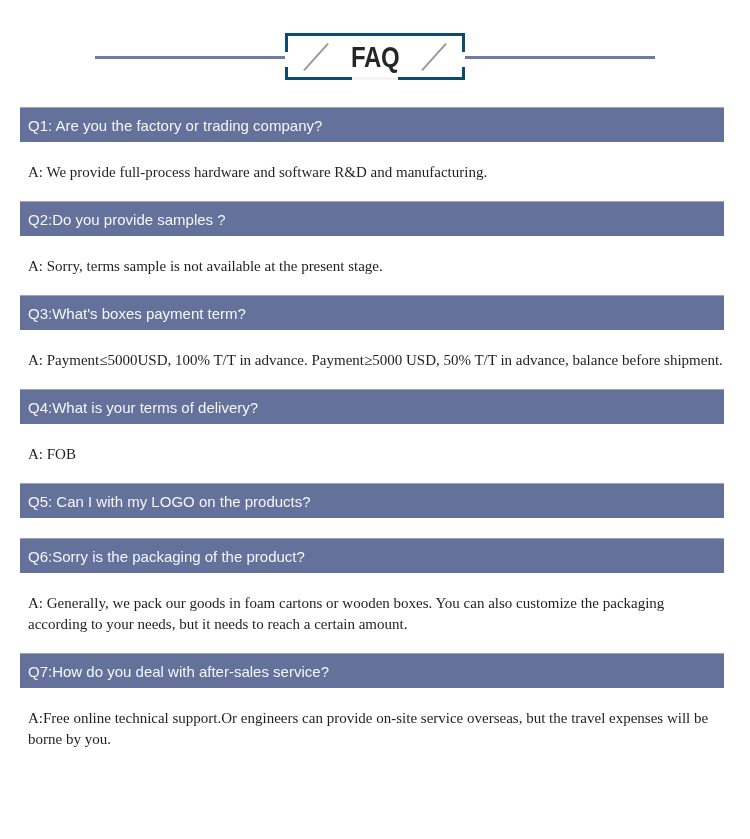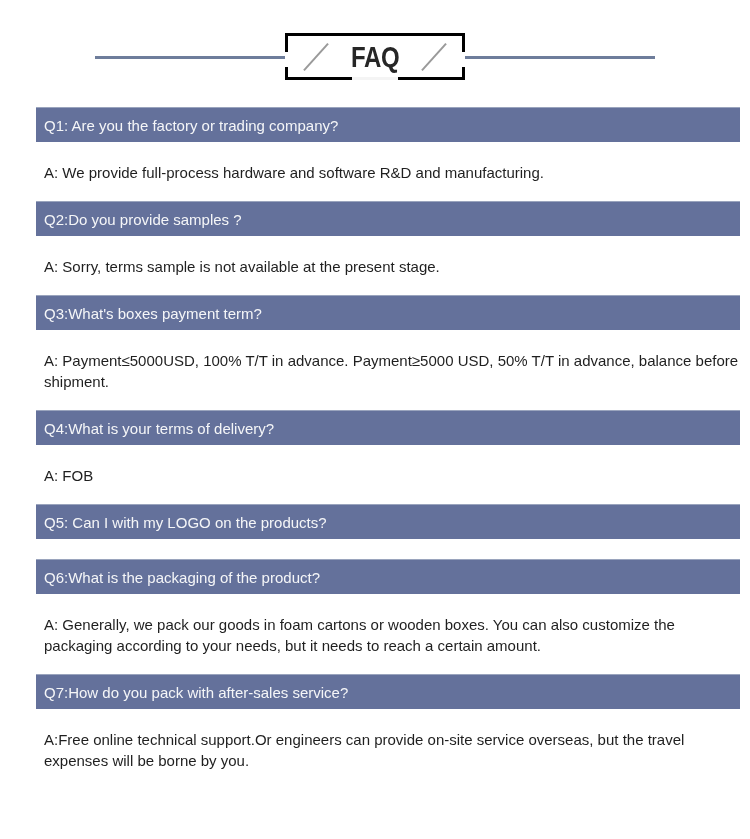--- a/index.html
+++ b/index.html
@@ -12,21 +12,21 @@
 
   
   .faq-header { position:relative; height:107px; }
   .header-line {
     position:absolute; top:56px; left:95px;
     width:560px; height:3px; background:#6e7d9b;
   }
   .title-box {
     position:absolute; top:33px; left:50%; transform:translateX(-50%);
     width:180px; height:47px;
-    background:#ffffff; border:3px solid #000000;
+    background:#ffffff; border:3px solid #0c4a6e;
     display:flex; align-items:center; justify-content:center;
   }
   .border-gap-left, .border-gap-right {
     position:absolute; top:16px; width:3px; height:15px; background:#ffffff;
   }
   .border-gap-left  { left:-3px; }
   .border-gap-right { right:-3px; }
   .border-gap-bottom {
     position:absolute; bottom:-3px; left:50%; transform:translateX(-50%);
     width:46px; height:3px; background:#f4f4f4;
@@ -36,31 +36,31 @@
     background:#9a9a9a; transform-origin:center;
   }
   .slash-left  { left:10px;  transform:translateY(-50%) rotate(-48deg); }
   .slash-right { right:10px; transform:translateY(-50%) rotate(-48deg); }
   .faq-title {
     font-size:30px; font-weight:700; color:#262626;
     transform:scaleX(0.8); letter-spacing:-0.5px;
   }
 
   
-  .faq-list { margin-left:36px; width:704px; }
+  .faq-list { margin-left:20px; width:704px; }
   .q-bar {
     height:35px; line-height:35px;
     background:#64719b; border-top:1px solid #9aa4bd;
     color:#f5f6f8; font-size:15px;
     padding-left:8px; margin-bottom:20px;
     white-space:nowrap; overflow:hidden;
   }
   .answer {
     font-size:15px; line-height:21px; color:#1f1f1f;
-    padding-left:8px; margin-bottom:18px; min-height:21px;
+    padding-left:8px; margin-bottom:18px; min-height:21px;font-family:Liberation Serif, serif;
   }
 </style>
 </head>
 <body>
 
 <div class="faq-header">
   <div class="header-line"></div>
   <div class="title-box">
     <div class="border-gap-left"></div>
     <div class="border-gap-right"></div>
@@ -91,22 +91,22 @@
   <div class="faq-item">
     <div class="q-bar">Q4:What is your terms of delivery?</div>
     <div class="answer">A: FOB</div>
   </div>
 
   <div class="faq-item">
     <div class="q-bar">Q5: Can I with my LOGO on the products?</div>
   </div>
 
   <div class="faq-item">
-    <div class="q-bar">Q6:What is the packaging of the product?</div>
+    <div class="q-bar">Q6:Sorry is the packaging of the product?</div>
     <div class="answer">A: Generally, we pack our goods in foam cartons or wooden boxes. You can also customize the packaging according to your needs, but it needs to reach a certain amount.</div>
   </div>
 
   <div class="faq-item">
-    <div class="q-bar">Q7:How do you pack with after-sales service?</div>
+    <div class="q-bar">Q7:How do you deal with after-sales service?</div>
     <div class="answer">A:Free online technical support.Or engineers can provide on-site service overseas, but the travel expenses will be borne by you.</div>
   </div>
 
 </div>
 
 </body></html>

